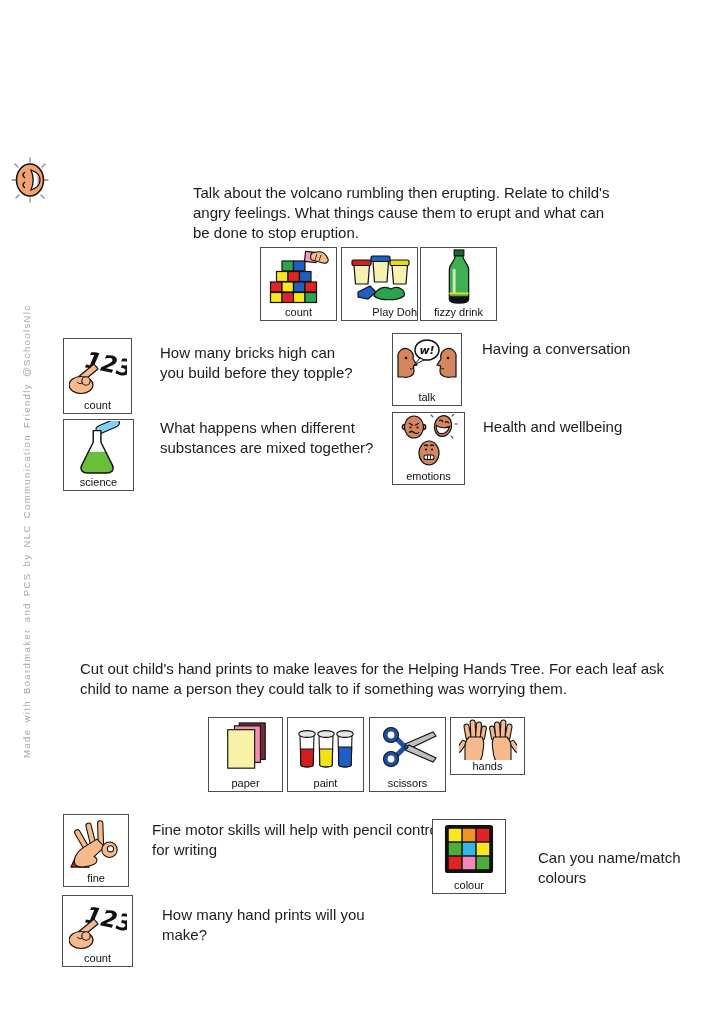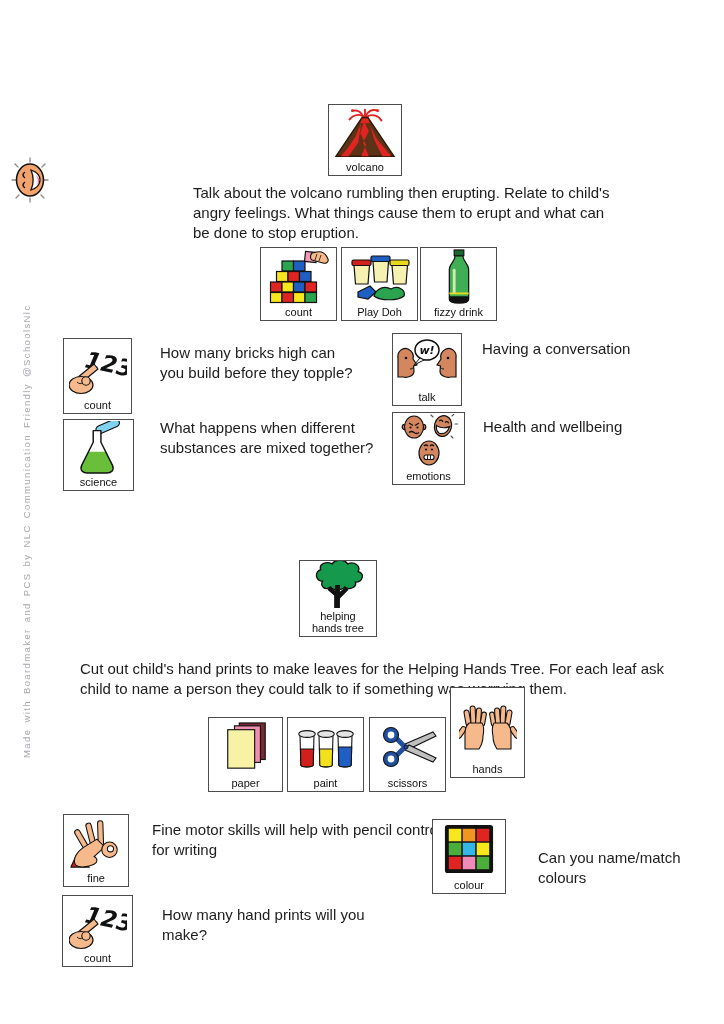--- a/index.html
+++ b/index.html
@@ -40,41 +40,20 @@
         <path d="M14 23 Q17 19 20 23" stroke="#111" stroke-width="1.5" fill="none"></path>
         <path d="M24 23 Q27 19 30 23" stroke="#111" stroke-width="1.5" fill="none"></path>
         <path d="M12 29 C16 41 28 41 32 29 C25 32 19 32 12 29 Z" fill="#fff" stroke="#111" stroke-width="1.3"></path>
         <path d="M17 35 Q22 40 27 34 Q22 37 17 35 Z" fill="#e86ca0"></path>
       </g>
     </svg>
   </div>
 
   <div class="credit">Made with Boardmaker and PCS by NLC Communication Friendly @SchoolsNlc</div>
 
-  <div class="card" style="left:328px;top:104px;width:74px;height:72px;">
-    <div class="card-art">
-      <svg width="62" height="52" viewBox="0 0 64 52">
-        <g stroke="#e02421" stroke-width="2" fill="none" stroke-linecap="round">
-          <path d="M30 9 C28 4 24 2 19 3"></path>
-            <path d="M33 9 C35 3 40 1 45 3"></path>
-          <path d="M31 9 C26 6 20 7 16 12"></path>
-            <path d="M34 9 C40 6 46 8 49 13"></path>
-          <path d="M32 8 L32 2"></path>
-        </g>
-        <circle cx="19" cy="3" r="1.4" fill="#e02421"></circle>
-          <circle cx="45" cy="3" r="1.4" fill="#e02421"></circle>
-        <path d="M29 10 L35 10 L62 50 L2 50 Z" fill="#5c3317" stroke="#2d1a08" stroke-width="1.4"></path>
-        <path d="M29 11 L35 11 L37 16 L27 16 Z" fill="#e02421"></path>
-        <path d="M31 14 L36 24 L30 36 L36 50 L28 50 L33 38 L27 26 Z" fill="#e02421"></path>
-        <path d="M28 16 L22 30 L14 42 L7 50 L15 50 L25 36 Z" fill="#e02421"></path>
-        <path d="M37 18 L44 32 L54 44 L59 50 L50 50 L42 34 Z" fill="#e02421"></path>
-      </svg>
-    </div>
-    <div class="card-label">volcano</div>
-  </div>
 
   <div class="body-text" style="left:193px;top:183px;width:430px;">Talk about the volcano rumbling then erupting. Relate to child's angry feelings. What things cause them to erupt and what can be done to stop eruption.</div>
 
   <div class="card" style="left:260px;top:247px;width:77px;height:74px;">
     <div class="card-art">
       <svg width="60" height="54" viewBox="0 0 60 54">
         <g stroke="#111" stroke-width="1.2">
           <rect x="13" y="11" width="11.5" height="10" fill="#2aa44e"></rect>
           <rect x="24.5" y="11" width="11.5" height="10" fill="#1f5fc4"></rect>
           <rect x="7.5" y="21.5" width="11.5" height="10" fill="#f8e71c"></rect>
@@ -90,21 +69,21 @@
           <rect x="36" y="42.5" width="11.5" height="10" fill="#2aa44e"></rect>
           <rect x="36" y="2" width="11.5" height="10" fill="#f09ab8" transform="rotate(6 42 7)"></rect>
         </g>
         <path d="M48 2 C53 1 57 4 59 9 C60 12 57 14 54 13 L43 10 C41 9 41 5 43 3 Z" fill="#f5b98c" stroke="#111" stroke-width="1.1"></path>
         <path d="M48 4 L46 10 M52 5 L50 11" stroke="#111" stroke-width="0.8" fill="none"></path>
       </svg>
     </div>
     <div class="card-label">count</div>
   </div>
 
-  <div class="card" style="left:341px;top:247px;width:77px;height:74px;">
+  <div class="card" style="left:341px;top:247px;width:77px;height:74px;align-items:flex-end;">
     <div class="card-art">
       <svg width="60" height="50" viewBox="0 0 60 50">
         <g stroke="#111" stroke-width="1.2">
           <path d="M4 13.5 L19.5 13.5 L18 32 L5.5 32 Z" fill="#f6f1b0"></path>
           <rect x="2" y="8" width="19" height="5.5" rx="1.5" fill="#d01f1c"></rect>
           <path d="M23 9.5 L38.5 9.5 L37 30 L24.5 30 Z" fill="#f6f1b0"></path>
           <rect x="21" y="4" width="19" height="5.5" rx="1.5" fill="#1f5fc4"></rect>
           <path d="M42 13.5 L57.5 13.5 L56 32 L43.5 32 Z" fill="#f6f1b0"></path>
           <rect x="40" y="8" width="19" height="5.5" rx="1.5" fill="#e8d81f"></rect>
           <path d="M8 40 L20 34 L26 40 L18 47 L8 45 Z" fill="#1f5fc4"></path>
@@ -201,29 +180,20 @@
         <circle cx="26" cy="35.5" r="1.1" fill="#111"></circle>
           <circle cx="32" cy="35.5" r="1.1" fill="#111"></circle>
         <rect x="24" y="41" width="10" height="4.5" rx="2" fill="#fff" stroke="#111" stroke-width="1.1"></rect>
         <path d="M27.5 41 L27.5 45.5 M30.5 41 L30.5 45.5" stroke="#111" stroke-width="0.9"></path>
       </svg>
     </div>
     <div class="card-label">emotions</div>
   </div>
   <div class="body-text" style="left:483px;top:417px;width:180px;">Health and wellbeing</div>
 
-  <div class="card" style="left:299px;top:560px;width:78px;height:77px;">
-    <div class="card-art">
-      <svg width="56" height="50" viewBox="0 0 58 52">
-        <path d="M13 22 C6 22 4 13 11 10 C9 4 17 1 23 4 C26 -1 36 -1 39 4 C46 1 53 6 50 12 C57 14 55 23 47 23 C49 28 41 32 36 28 C33 32 24 32 21 28 C16 32 10 28 13 22 Z" fill="#14994d" stroke="#111" stroke-width="1.4"></path>
-        <path d="M25 50 L25 37 L18 31 L21 27 L26 32 L26 26 L31 26 L31 33 L37 28 L40 31 L31 40 L31 50 Z" fill="#111"></path>
-      </svg>
-    </div>
-    <div class="card-label" style="width:58px;">helping hands tree</div>
-  </div>
 
   <div class="body-text" style="left:80px;top:659px;width:595px;">Cut out child's hand prints to make leaves for the Helping Hands Tree. For each leaf ask child to name a person they could talk to if something was worrying them.</div>
 
   <div class="card" style="left:208px;top:717px;width:75px;height:75px;">
     <div class="card-art">
       <svg width="50" height="54" viewBox="0 0 52 54">
         <g stroke="#111" stroke-width="1.2">
           <rect x="19" y="2" width="27" height="38" fill="#7a2836"></rect>
           <rect x="14" y="5" width="27" height="38" fill="#f090b0"></rect>
           <rect x="7" y="9" width="28" height="40" fill="#f7f2a6"></rect>
@@ -263,21 +233,21 @@
         <circle cx="12" cy="11" r="7.5" fill="#1f4fa0" stroke="#111" stroke-width="1.1"></circle>
         <circle cx="12" cy="11" r="3.4" fill="#fff"></circle>
         <circle cx="12" cy="35" r="7.5" fill="#1f4fa0" stroke="#111" stroke-width="1.1"></circle>
         <circle cx="12" cy="35" r="3.4" fill="#fff"></circle>
         <circle cx="27" cy="23" r="2" fill="#1f4fa0" stroke="#111" stroke-width="0.9"></circle>
       </svg>
     </div>
     <div class="card-label">scissors</div>
   </div>
 
-  <div class="card" style="left:450px;top:687px;width:75px;height:91px;">
+  <div class="card" style="left:450px;top:717px;width:75px;height:58px;">
     <div class="card-art">
       <svg width="58" height="52" viewBox="0 0 58 52">
         <g fill="#f5b98c" stroke="#111" stroke-width="1.1" stroke-linejoin="round">
           <g transform="translate(1,0)">
             <rect x="5" y="11" width="5" height="16" rx="2.5" transform="rotate(-10 7.5 19)"></rect>
             <rect x="10.5" y="7" width="5" height="19" rx="2.5" transform="rotate(-3 13 16)"></rect>
             <rect x="16" y="9" width="5" height="18" rx="2.5" transform="rotate(4 18.5 18)"></rect>
             <rect x="21" y="13" width="4.5" height="14" rx="2.2" transform="rotate(10 23 20)"></rect>
             <rect x="-1" y="27" width="5" height="13" rx="2.5" transform="rotate(35 1.5 33)"></rect>
             <path d="M5 50 L5 34 C5 29 7 26 9 24 L22 24 C24 27 24 32 23 37 C23 43 21 47 19 50 Z"></path>

